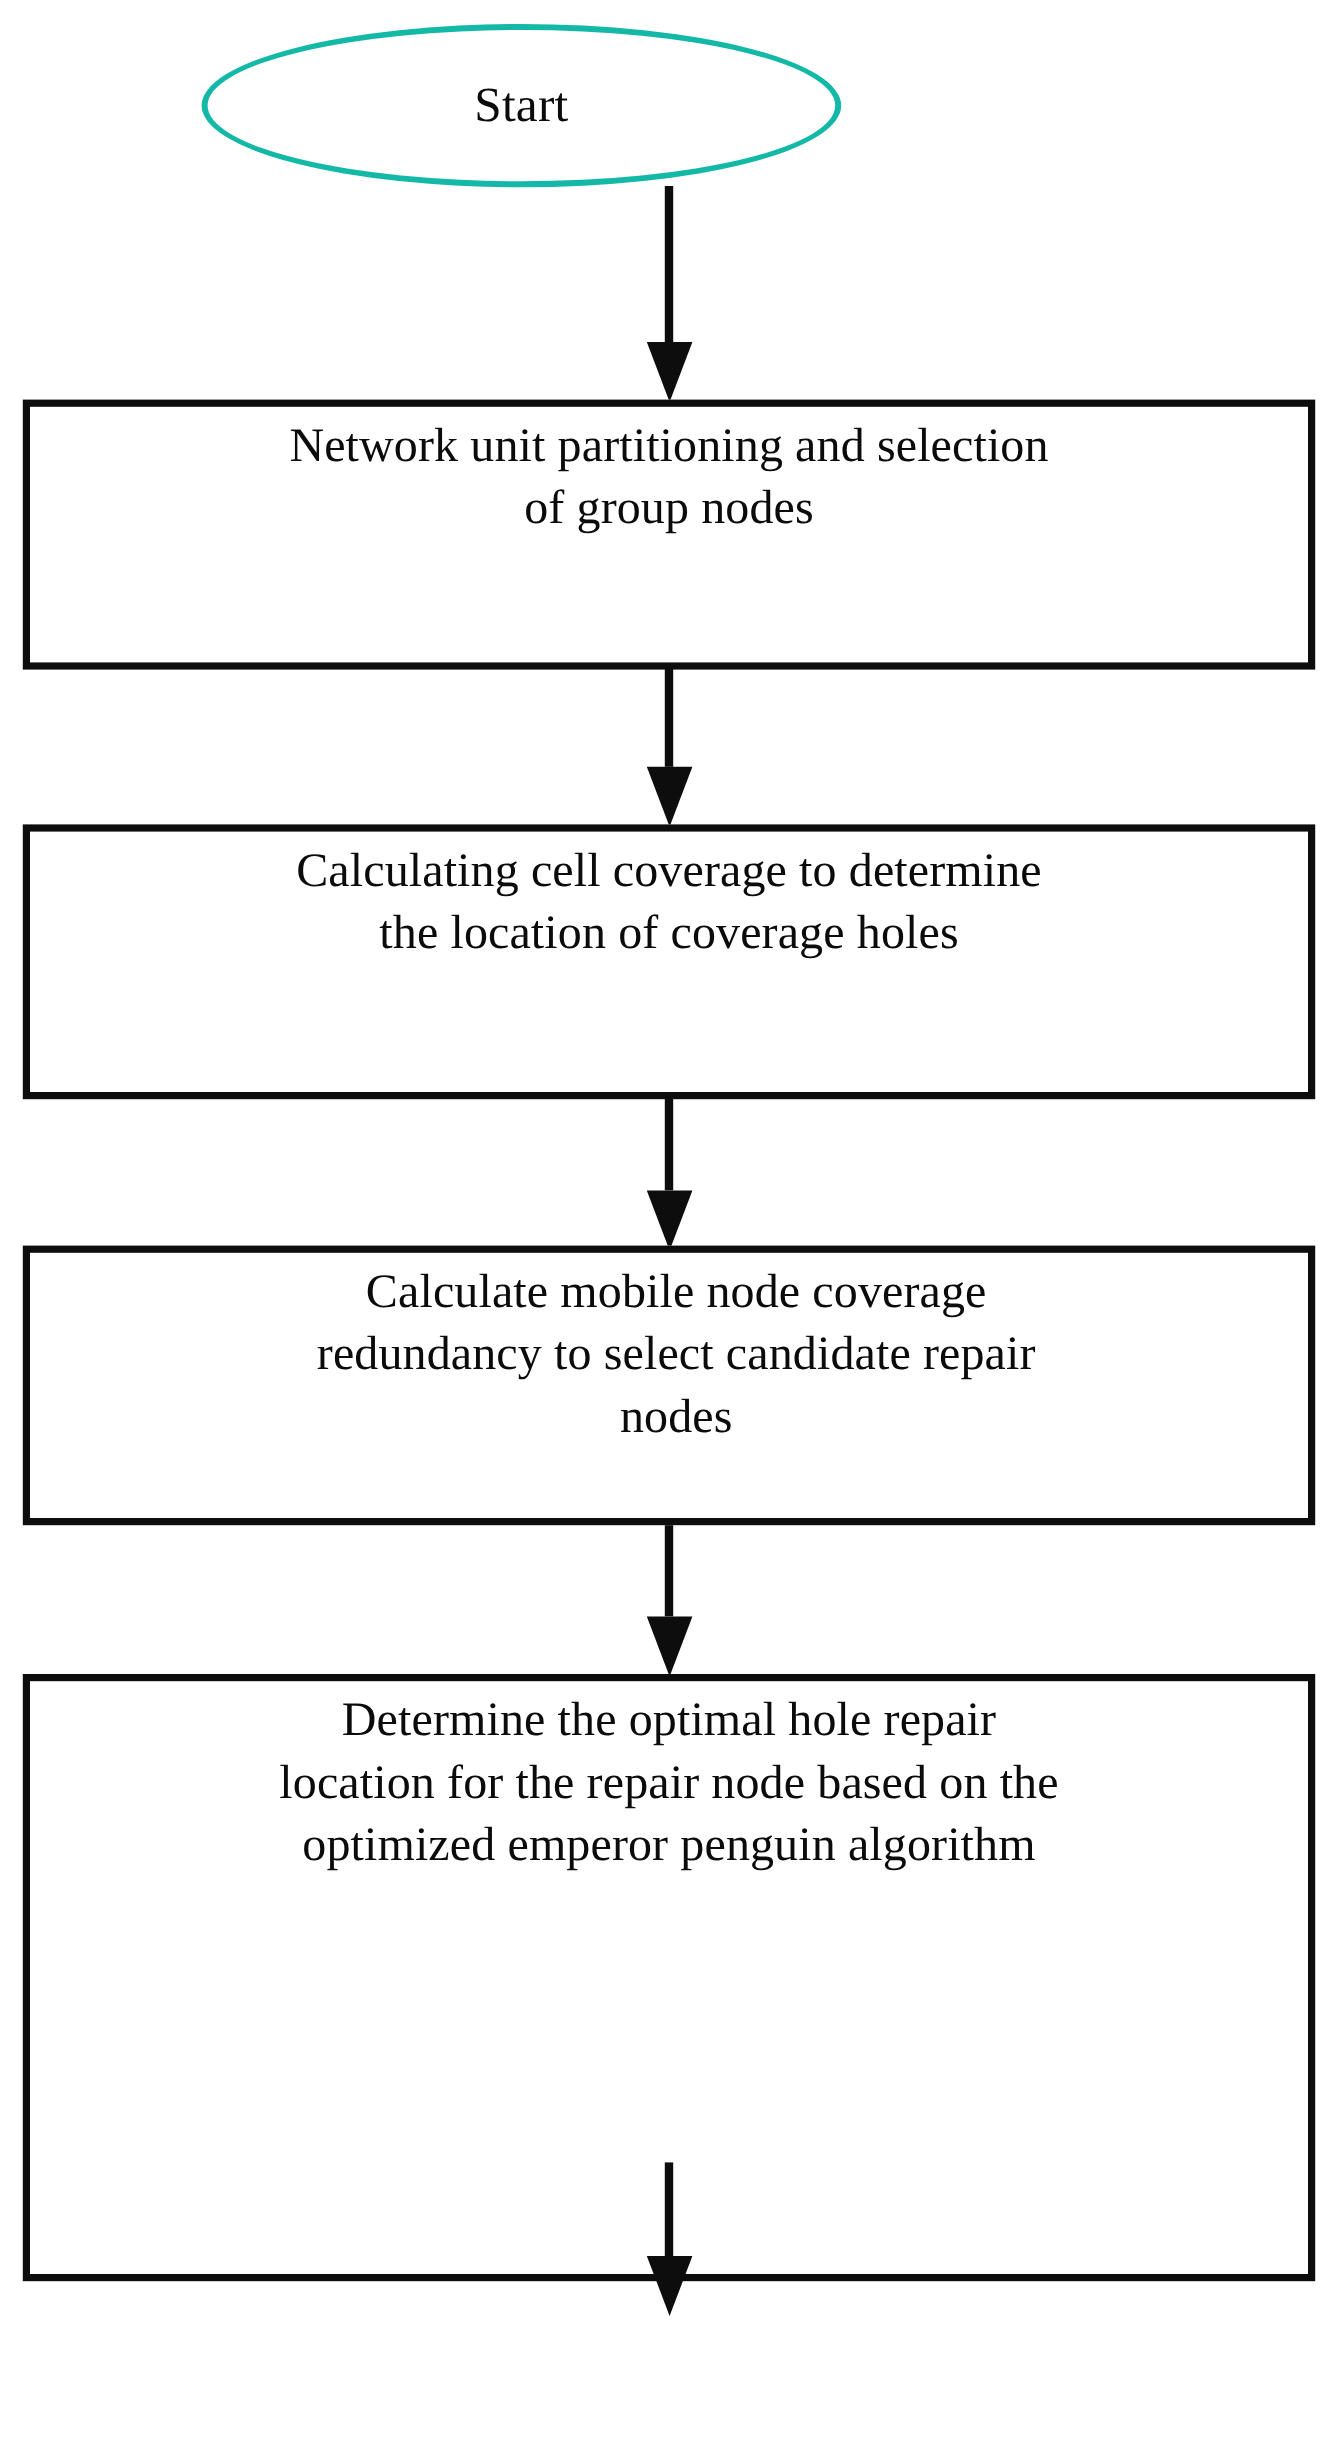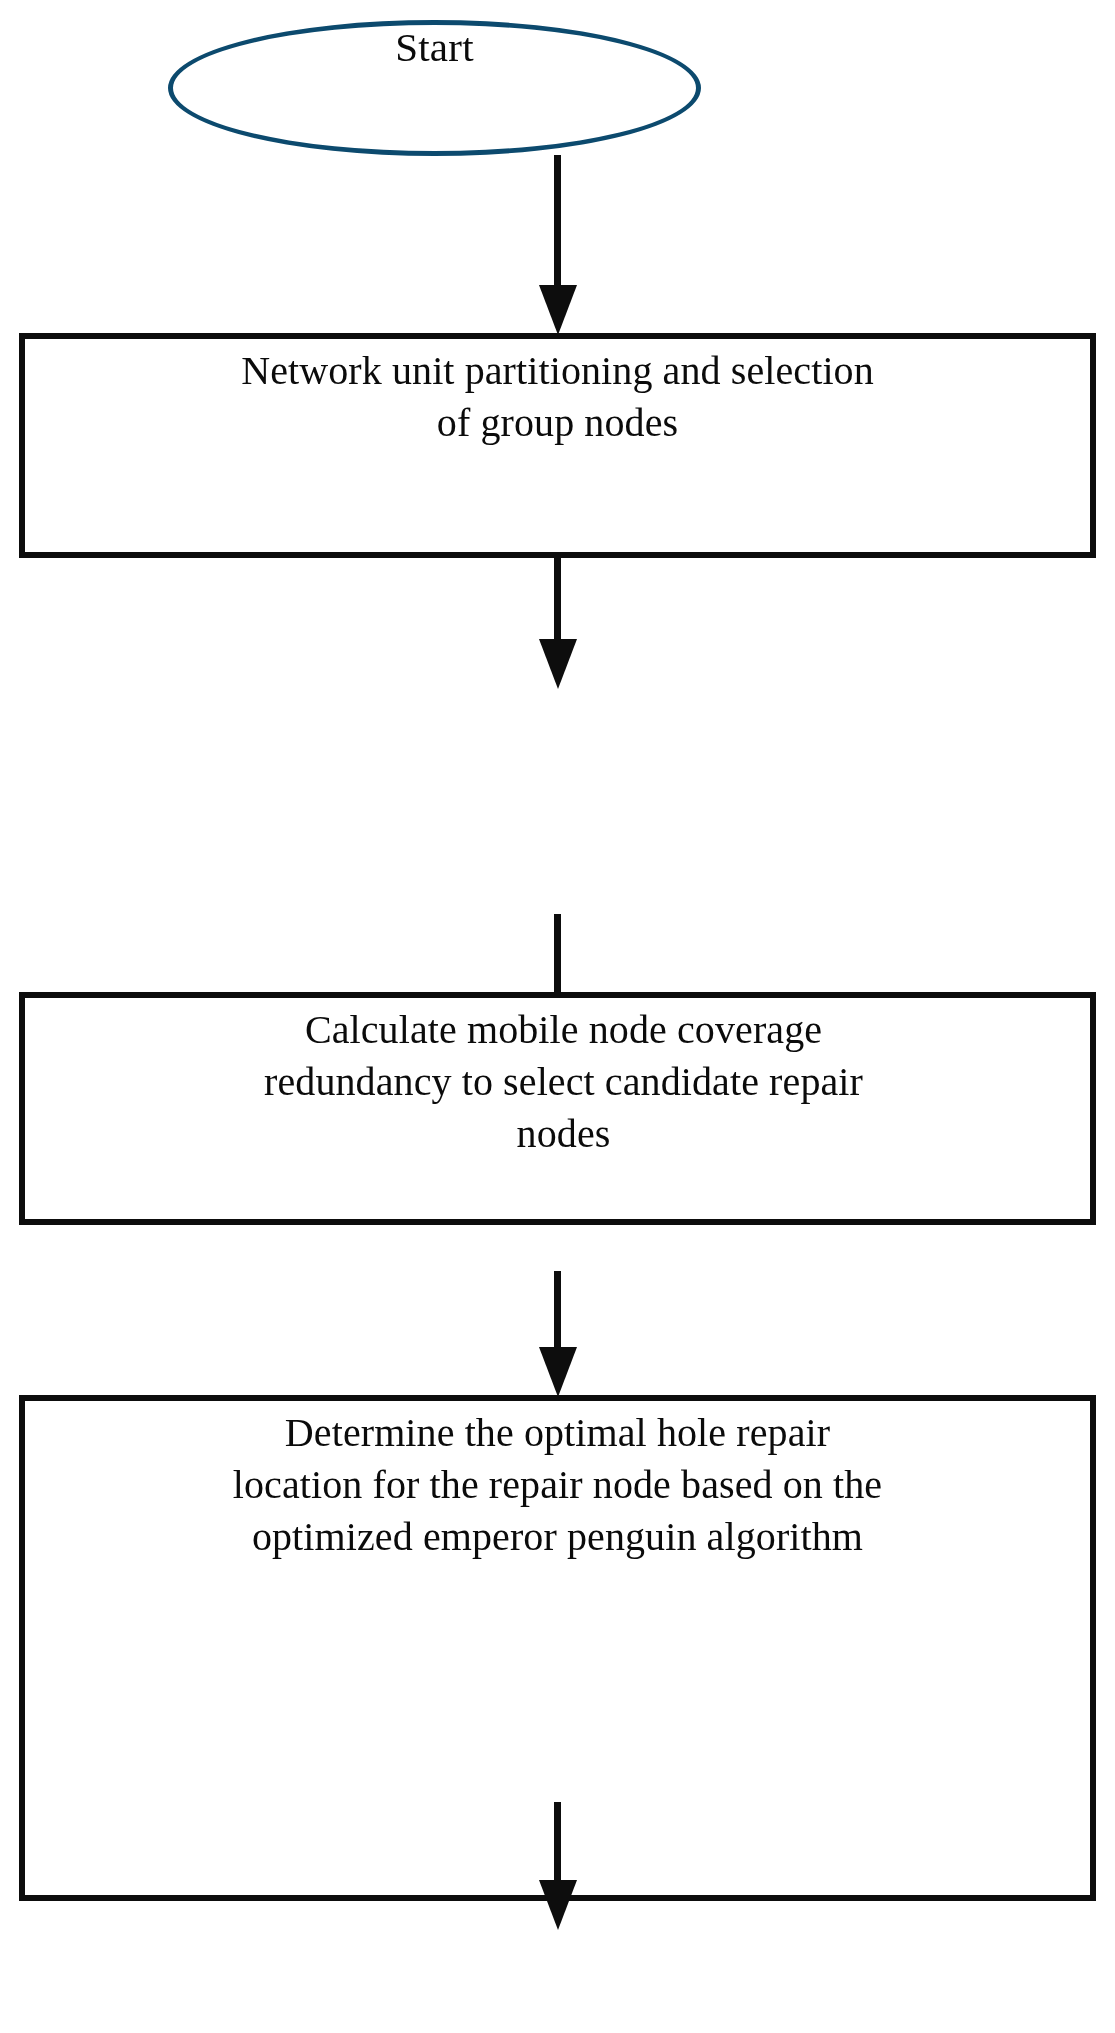--- a/index.html
+++ b/index.html
@@ -14,25 +14,25 @@
     background: #ffffff;
     overflow: hidden;
     font-family: "Liberation Serif", "DejaVu Serif", serif;
     color: #000000;
   }
 
   
   .terminator {
     position: absolute;
     box-sizing: border-box;
-    border: 5px solid #0c4a6e;
+    border: 5px solid #14b8a6;
     border-radius: 50%;
     background: #ffffff;
     display: flex;
-    align-items: flex-start;
+    align-items: center;
     justify-content: center;
   }
   .terminator .term-label {
     font-size: 41px;
     line-height: 1.1;
     letter-spacing: 0.2px;
     color: #0b0b0b;
     text-align: center;
     white-space: nowrap;
   }
@@ -65,21 +65,21 @@
     font-size: 40px;
     line-height: 1.30;
     text-align: center;
     color: #0b0b0b;
     white-space: pre-line;
     letter-spacing: 0.1px;
   }
 
   #proc-1 { left: 19px; top: 333px;  width: 1077px; height: 225px; }
   #proc-2 { left: 19px; top: 687px;  width: 1077px; height: 229px; }
-  #proc-3 { left: 19px; top: 992px; width: 1077px; height: 233px; padding-left: 38px; }
+  #proc-3 { left: 19px; top: 1038px; width: 1077px; height: 233px; padding-left: 38px; }
   #proc-4 { left: 19px; top: 1395px; width: 1077px; height: 506px; }
 
   
   .connector {
     position: absolute;
     width: 40px;
   }
   .connector .shaft {
     position: absolute;
     left: 17px;
@@ -134,20 +134,24 @@
   <div class="process" id="proc-1">
     <span class="proc-label">Network unit partitioning and selection
 of group nodes</span>
   </div>
 
   <div class="connector" id="conn-2">
     <div class="shaft"></div>
     <div class="head"></div>
   </div>
 
+  <div class="process" id="proc-2">
+    <span class="proc-label">Calculating cell coverage to determine
+the location of coverage holes</span>
+  </div>
 
   <div class="connector" id="conn-3">
     <div class="shaft"></div>
     <div class="head"></div>
   </div>
 
   <div class="process" id="proc-3">
     <span class="proc-label">Calculate mobile node coverage
 redundancy to select candidate repair
 nodes</span>

